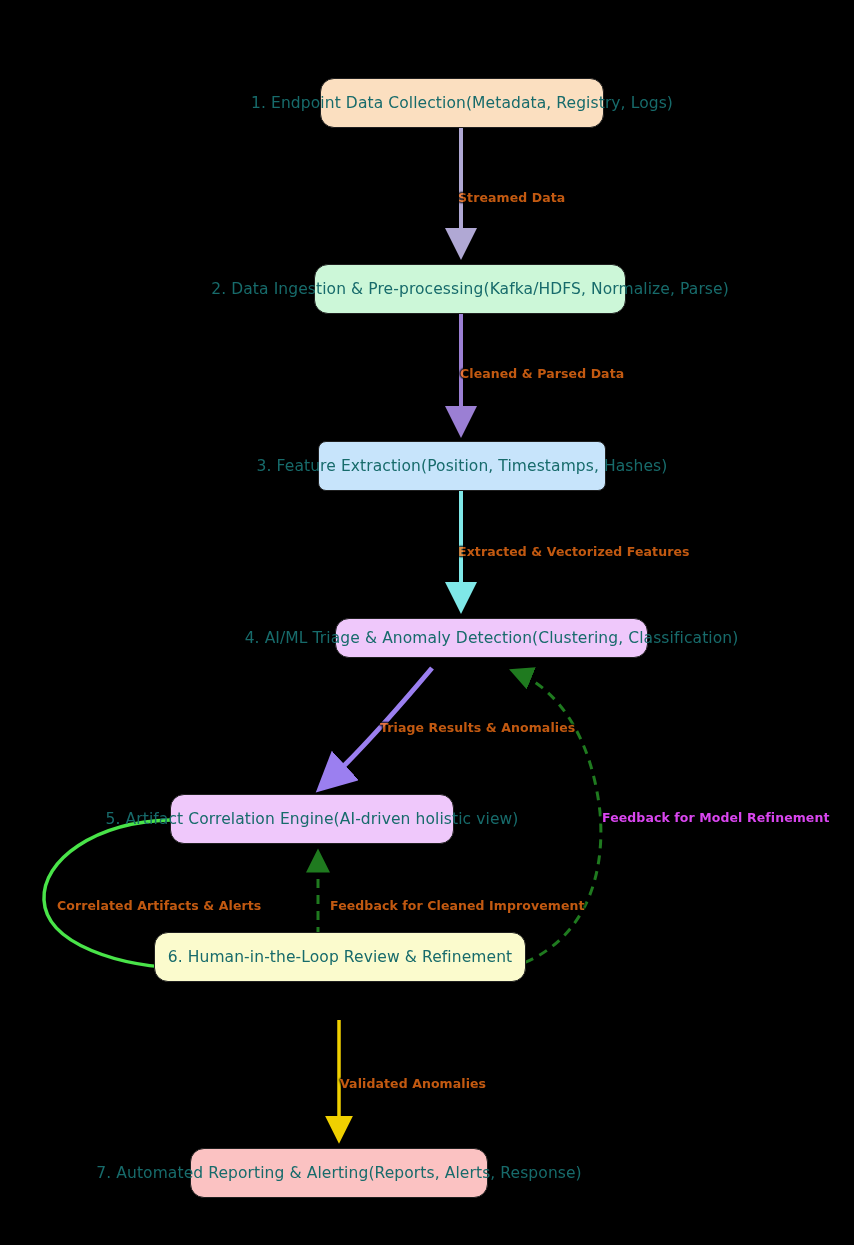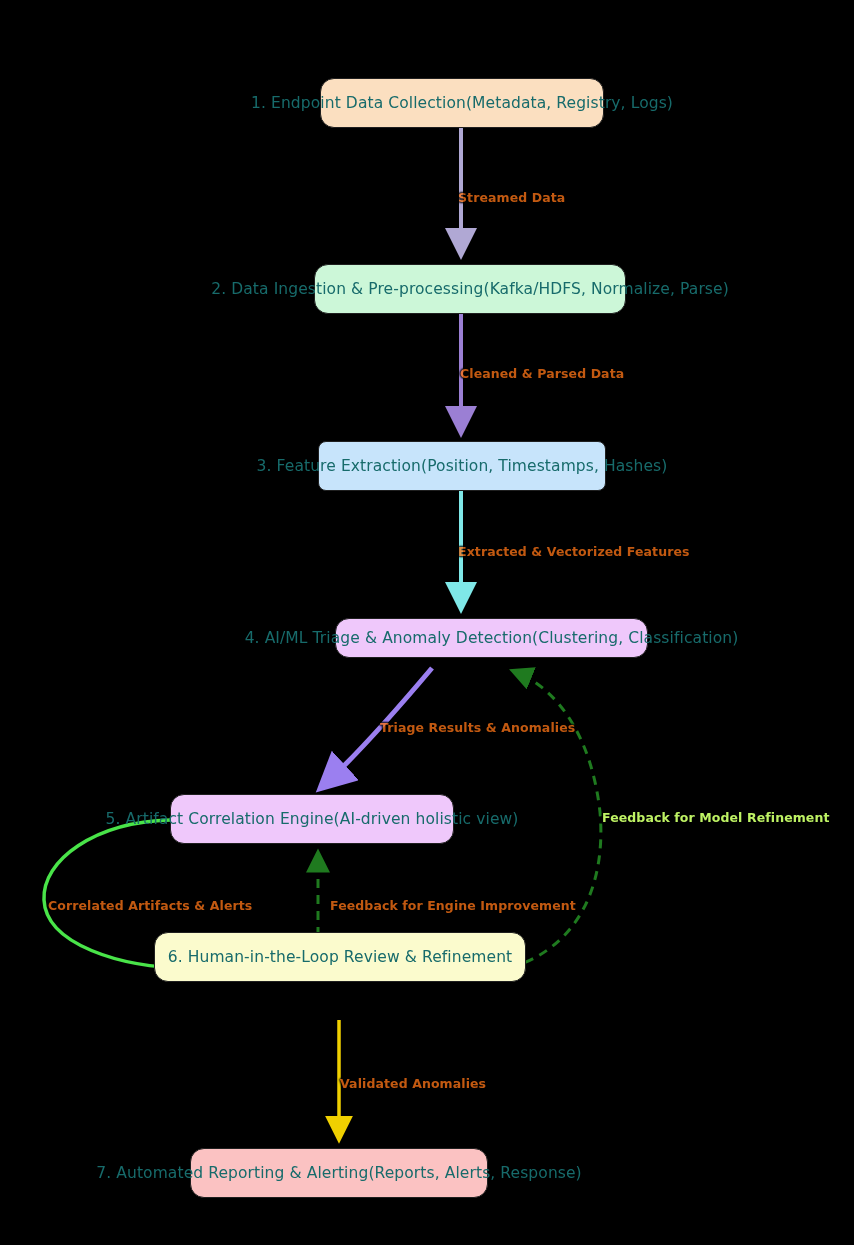--- a/index.html
+++ b/index.html
@@ -49,21 +49,21 @@
     font-size: 12.5px;
     font-weight: bold;
     letter-spacing: 0.1px;
     white-space: nowrap;
     text-shadow:
        0 0 2px #000, 0 0 2px #000,
        1px 0 2px #000, -1px 0 2px #000,
        0 1px 2px #000, 0 -1px 2px #000;
   }
   .edge-label.dim { opacity: 0.78; }
-  .edge-label.green-lbl { color: #bef264; }
+  .edge-label.green-lbl { color: #d946ef; }
 </style>
 </head>
 <body>
 
 <div id="diagram-root">
 
   <svg id="edge-layer" viewBox="0 0 854 1245" width="854" height="1245" xmlns="http://www.w3.org/2000/svg">
     <defs>
       <marker id="ah-lav" markerWidth="9" markerHeight="9" refX="5.5" refY="4" orient="auto">
         <path d="M0,0 L8,4 L0,8 z" fill="#b0a8d4"></path>
@@ -140,21 +140,21 @@
   </div>
 
   <div class="edge-label dim" style="left:458px; top:190px;">Streamed Data</div>
 
   <div class="edge-label dim" style="left:460px; top:366px;">Cleaned &amp; Parsed Data</div>
 
   <div class="edge-label dim" style="left:458px; top:544px;">Extracted &amp; Vectorized Features</div>
 
   <div class="edge-label dim" style="left:380px; top:720px;">Triage Results &amp; Anomalies</div>
 
-  <div class="edge-label dim" style="left:48px; top:898px;">Correlated Artifacts &amp; Alerts</div>
+  <div class="edge-label dim" style="left:48px; top:898px;padding-left:9px;">Correlated Artifacts &amp; Alerts</div>
 
-  <div class="edge-label dim" style="left:330px; top:898px;">Feedback for Engine Improvement</div>
+  <div class="edge-label dim" style="left:330px; top:898px;">Feedback for Cleaned Improvement</div>
 
   <div class="edge-label green-lbl" style="left:602px; top:810px;">Feedback for Model Refinement</div>
 
   <div class="edge-label dim" style="left:340px; top:1076px;">Validated Anomalies</div>
 
 </div>
 
 </body></html>

